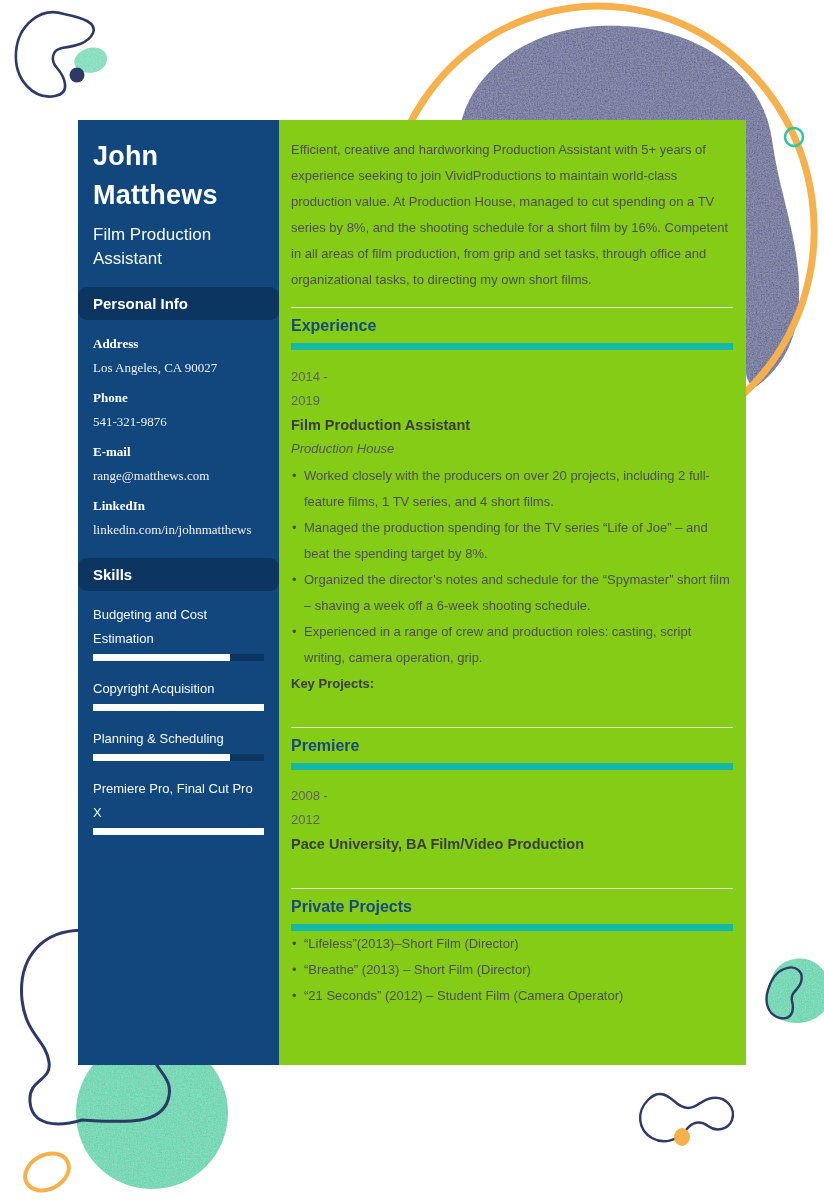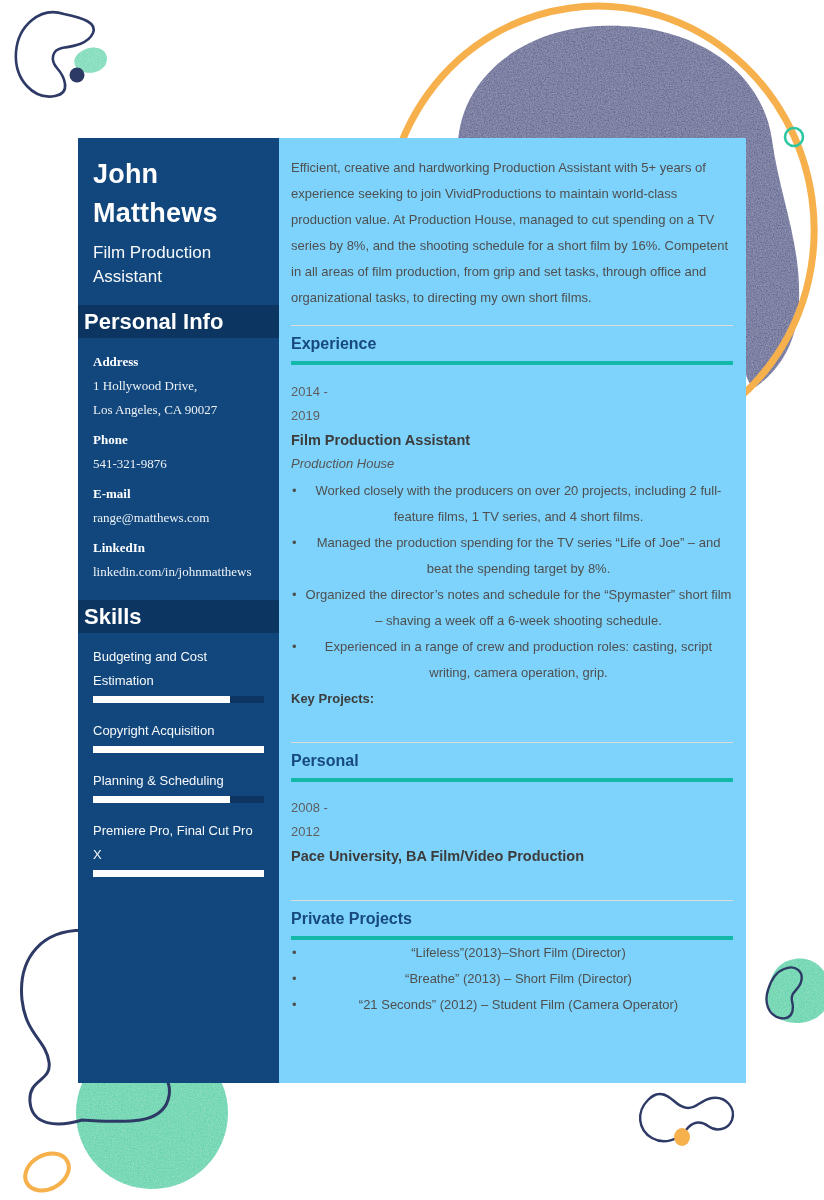--- a/index.html
+++ b/index.html
@@ -5,48 +5,48 @@
   html,body{margin:0;padding:0;}
   body{
     width:824px;height:1200px;position:relative;overflow:hidden;
     background:#ffffff;
     font-family:"Liberation Sans", sans-serif;
     -webkit-font-smoothing:antialiased;
   }
   
   .decor{position:absolute;left:0;top:0;width:824px;height:1200px;z-index:0;}
   
-  .page{position:absolute;left:78px;top:138px;width:668px;height:945px;background:#7dd3fc;z-index:1;overflow:hidden;}
+  .page{position:absolute;left:78px;top:120px;width:668px;height:945px;background:#84cc16;z-index:1;overflow:hidden;}
   
   .sidebar{position:absolute;left:0;top:0;width:201px;height:945px;background:var(--sidebar_bg);color:#fff;}
   .name{margin:17px 15px 0;font-size:27px;font-weight:bold;line-height:39px;letter-spacing:.2px;}
   .role{margin:8px 15px 0;font-size:17px;line-height:24px;font-weight:normal;color:rgba(255,255,255,.97);}
-  .band{margin-top:16px;background:var(--sidebar_band);padding:6px 6px;font-size:22px;font-weight:bold;line-height:21px;}
+  .band{margin-top:16px;background:var(--sidebar_band);padding:6px 15px;font-size:15px;font-weight:bold;line-height:21px;border-radius:9px;}
   .info{padding:12px 15px 0;font-family:Liberation Serif, serif;}
   .info-group{margin-bottom:6px;}
   .info-label{font-size:13px;font-weight:bold;line-height:24px;}
   .info-value{font-size:13px;line-height:24px;color:rgba(255,255,255,.93);}
   .skills{padding:12px 15px 0;}
   .skill{margin-bottom:16px;}
   .skill-label{font-size:13px;line-height:24px;color:rgba(255,255,255,.97);}
   .skill-track{height:7px;background:var(--sidebar_band);margin-top:3px;}
   .skill-fill{height:7px;background:#fff;}
   
   .main{position:absolute;left:213px;top:0;width:442px;color:var(--body_text);}
   .summary{margin-top:17px;font-size:13px;line-height:26px;}
   .section{margin-top:14px;border-top:1px solid #dcdcdc;}
   .section h2{margin:0;padding:8px 0;font-size:16px;line-height:19px;font-weight:bold;
-              color:var(--heading);border-bottom:4px solid #14b8a6;}
+              color:var(--heading);border-bottom:7px solid #14b8a6;}
   .entry{display:flex;padding:13px 0 16px;flex-direction:column;}
   .entry-dates{width:75px;flex:none;font-size:13px;color:#5e5e5e;line-height:24px;padding-top:2px;}
   .entry-body{flex:1;min-width:0;}
   .entry-title{font-size:14.5px;font-weight:bold;color:#3c3c3c;line-height:24px;}
   .entry-company{font-size:13px;font-style:italic;color:#555;line-height:24px;margin-bottom:2px;}
   ul.bullets{list-style:none;margin:0;padding:0;font-size:13px;line-height:26px;}
-  ul.bullets li{padding-left:13px;position:relative;text-align:center;}
+  ul.bullets li{padding-left:13px;position:relative;}
   ul.bullets li::before{content:"\2022";position:absolute;left:1px;}
   .key-projects{font-size:13px;line-height:26px;font-weight:bold;color:#3c3c3c;}
   .edu-entry{padding:12px 0 18px;}
   .no-date{margin-left:75px;margin-top:12px;}
 </style>
 </head>
 <body>
 
 <svg class="decor" viewBox="0 0 824 1200" xmlns="http://www.w3.org/2000/svg">
   <defs>
@@ -84,21 +84,20 @@
 <div class="page">
 
   <aside class="sidebar">
     <h1 class="name">John Matthews</h1>
     <div class="role">Film Production Assistant</div>
 
     <div class="band">Personal Info</div>
     <div class="info">
       <div class="info-group">
         <div class="info-label">Address</div>
-        <div class="info-value">1 Hollywood Drive,</div>
         <div class="info-value">Los Angeles, CA 90027</div>
       </div>
       <div class="info-group">
         <div class="info-label">Phone</div>
         <div class="info-value">541-321-9876</div>
       </div>
       <div class="info-group">
         <div class="info-label">E-mail</div>
         <div class="info-value">range@matthews.com</div>
       </div>
@@ -156,21 +155,21 @@
             <li>Managed the production spending for the TV series “Life of Joe” – and beat the spending target by 8%.</li>
             <li>Organized the director’s notes and schedule for the “Spymaster” short film – shaving a week off a 6-week shooting schedule.</li>
             <li>Experienced in a range of crew and production roles: casting, script writing, camera operation, grip.</li>
           </ul>
           <div class="key-projects">Key Projects:</div>
         </div>
       </div>
     </section>
 
     <section class="section">
-      <h2>Personal</h2>
+      <h2>Premiere</h2>
       <div class="entry edu-entry">
         <div class="entry-dates">
           <div>2008 -</div>
           <div>2012</div>
         </div>
         <div class="entry-body">
           <div class="entry-title">Pace University, BA Film/Video Production</div>
         </div>
       </div>
     </section>

